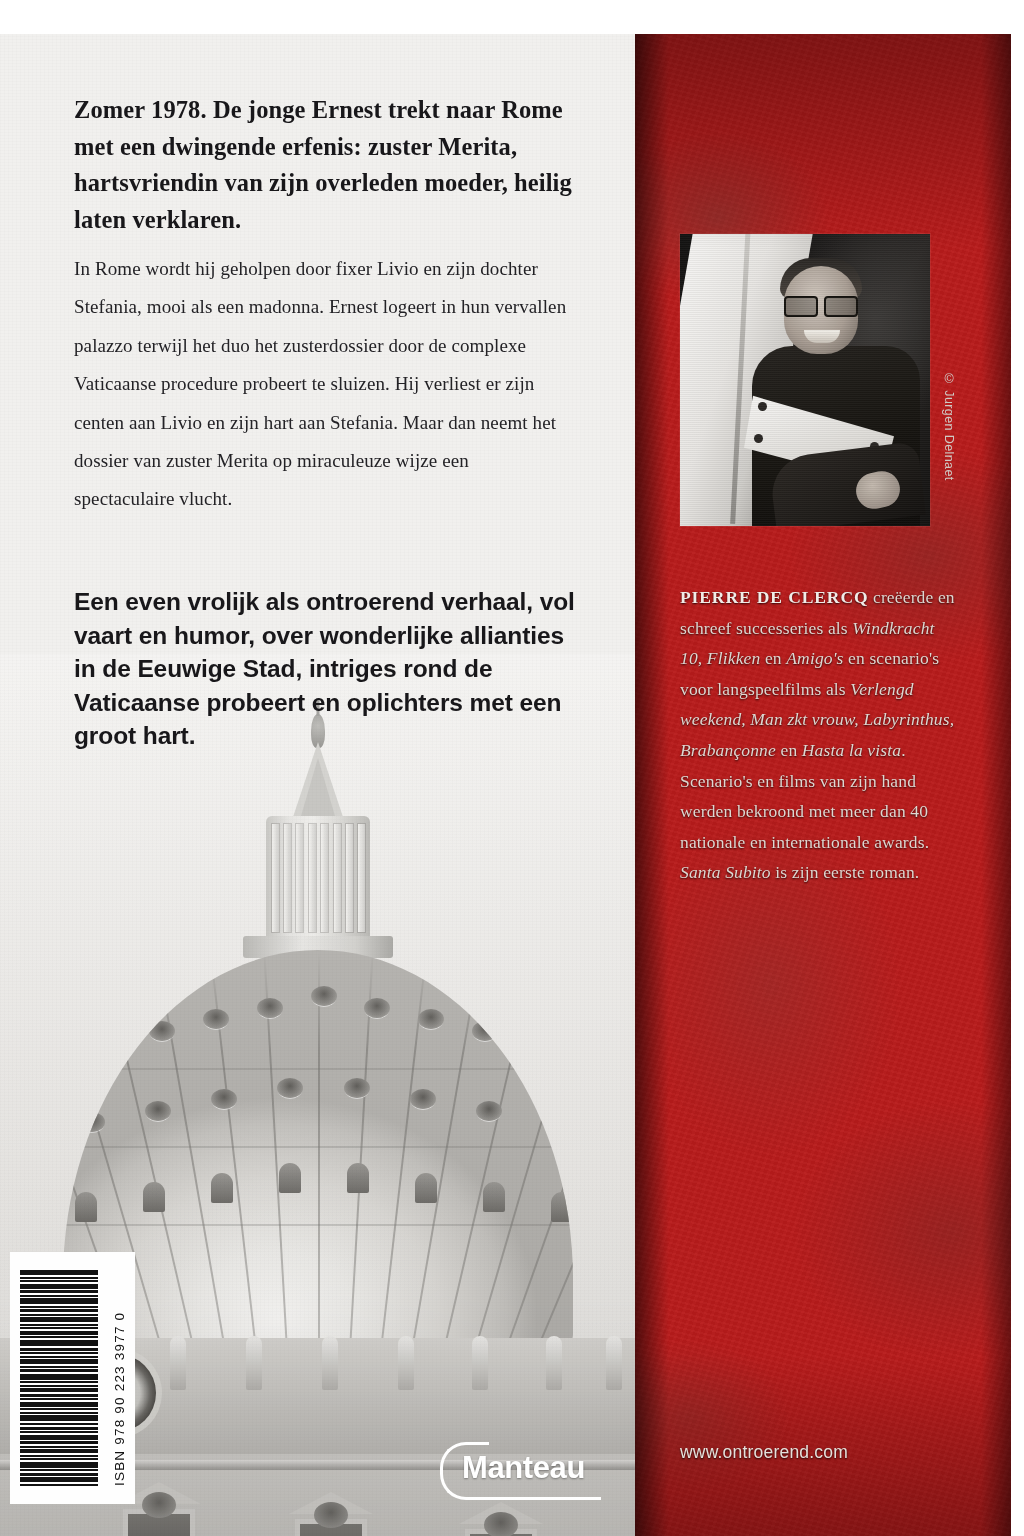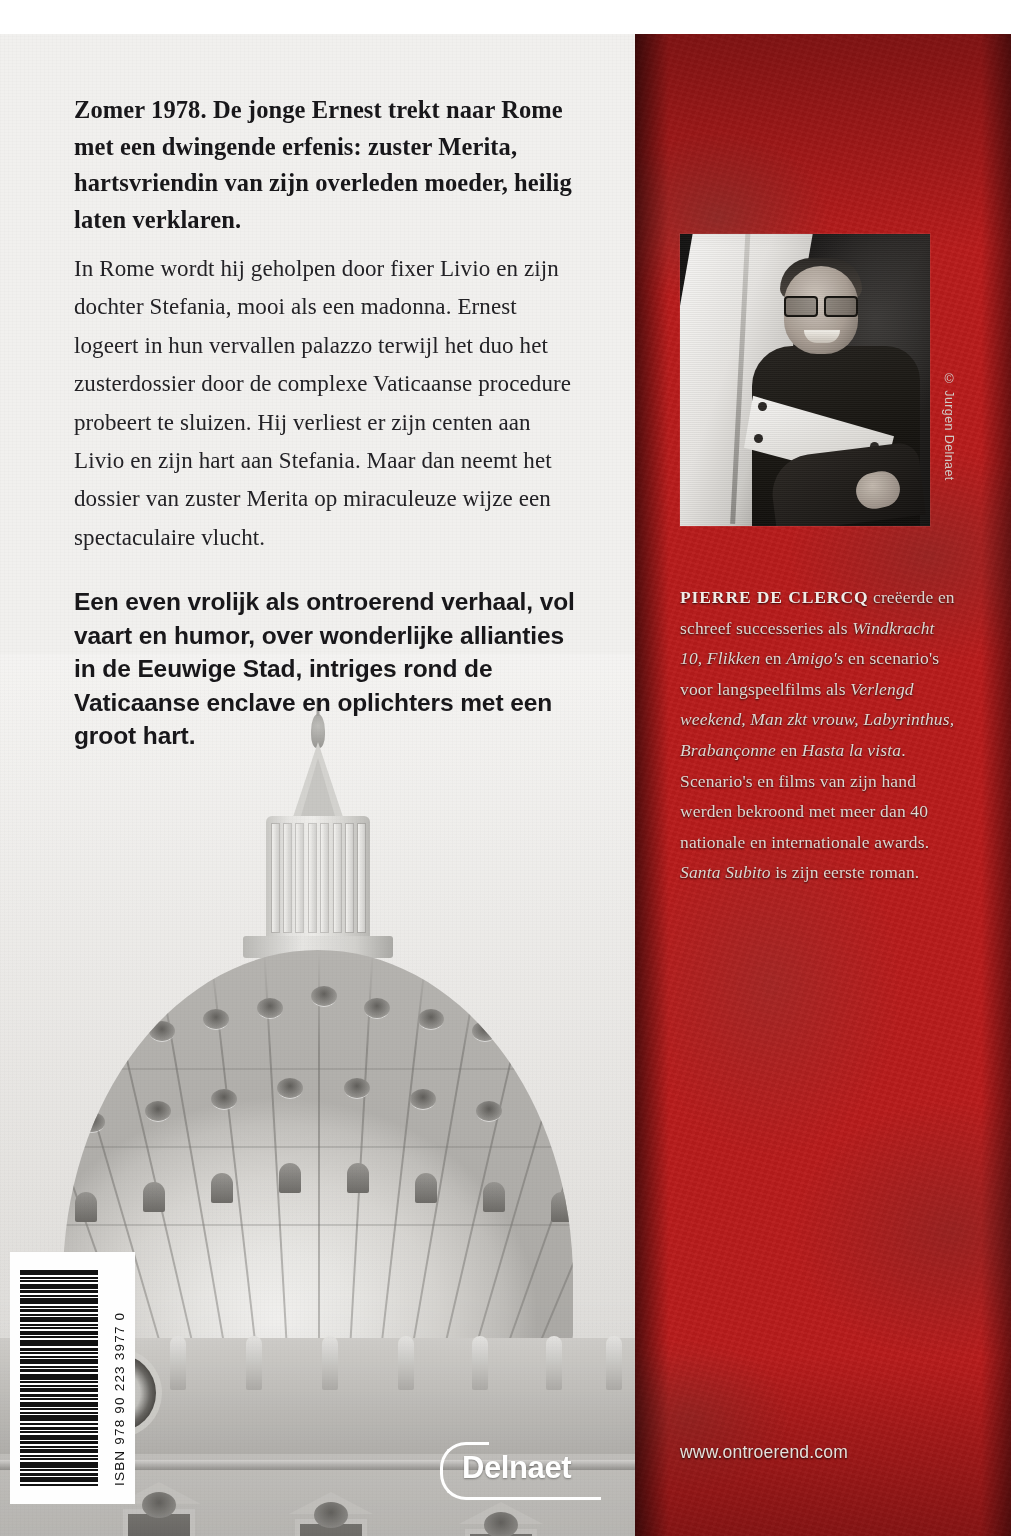--- a/index.html
+++ b/index.html
@@ -148,21 +148,21 @@
   
   .blurb-lead{
     position:absolute;left:74px;top:58px;width:498px;
     font-family:"Liberation Serif",serif;font-weight:700;
     font-size:24.5px;line-height:36.5px;color:#18171a;letter-spacing:.1px;
     z-index:7;
   }
   .blurb-body{
     position:absolute;left:74px;top:216px;width:500px;
     font-family:"Liberation Serif",serif;font-weight:400;
-    font-size:23px;line-height:38.4px;color:#232226;letter-spacing:.1px;
+    font-size:19px;line-height:38.4px;color:#232226;letter-spacing:.1px;
     z-index:7;
   }
   .blurb-pitch{
     position:absolute;left:74px;top:551px;width:512px;
     font-family:"Liberation Sans",sans-serif;font-weight:700;
     font-size:24.5px;line-height:33.5px;color:#18171a;letter-spacing:-.1px;
     z-index:7;
   }
 
   
@@ -414,21 +414,21 @@
           <div class="roundel" style="left: 484px; top: 58px;"></div>
         </div>
 
       <div class="photo-shade"></div>
     </div>
 
     <div class="paper-grain"></div>
 
     <div class="blurb-lead">Zomer 1978. De jonge Ernest trekt naar Rome met een dwingende erfenis: zuster Merita, hartsvriendin van zijn overleden moeder, heilig laten verklaren.</div>
     <div class="blurb-body">In Rome wordt hij geholpen door fixer Livio en zijn dochter Stefania, mooi als een madonna. Ernest logeert in hun vervallen palazzo terwijl het duo het zusterdossier door de complexe Vaticaanse procedure probeert te sluizen. Hij verliest er zijn centen aan Livio en zijn hart aan Stefania. Maar dan neemt het dossier van zuster Merita op miraculeuze wijze een spectaculaire vlucht.</div>
-    <div class="blurb-pitch">Een even vrolijk als ontroerend verhaal, vol vaart en humor, over wonderlijke allianties in de Eeuwige Stad, intriges rond de Vaticaanse enclave en oplichters met een groot hart.</div>
+    <div class="blurb-pitch">Een even vrolijk als ontroerend verhaal, vol vaart en humor, over wonderlijke allianties in de Eeuwige Stad, intriges rond de Vaticaanse probeert en oplichters met een groot hart.</div>
 
     <div class="barcode-label">
       <div class="barcode-bars" id="barcode-bars">
           <i style="height: 5px;"></i>
           <i style="height: 2px;"></i>
           <i style="height: 2px;"></i>
           <i style="height: 5px;"></i>
           <i style="height: 3px;"></i>
           <i style="height: 2px;"></i>
           <i style="height: 6px;"></i>
@@ -470,21 +470,21 @@
           <i style="height: 2px;"></i>
           <i style="height: 3px;"></i>
           <i style="height: 5px;"></i>
           <i style="height: 2px;"></i>
         </div>
       <div class="isbn-text">ISBN 978 90 223 3977 0</div>
     </div>
 
     <div class="manteau">
       <div class="bracket"></div>
-      <div class="wordmark">Delnaet</div>
+      <div class="wordmark">Manteau</div>
     </div>
   </div>
 
   <div class="flap">
     <div class="flap-texture"></div>
 
     <div class="author-photo">
       <div class="ap-bg"></div>
       <div class="ap-sail"></div>
       <div class="ap-mast"></div>

